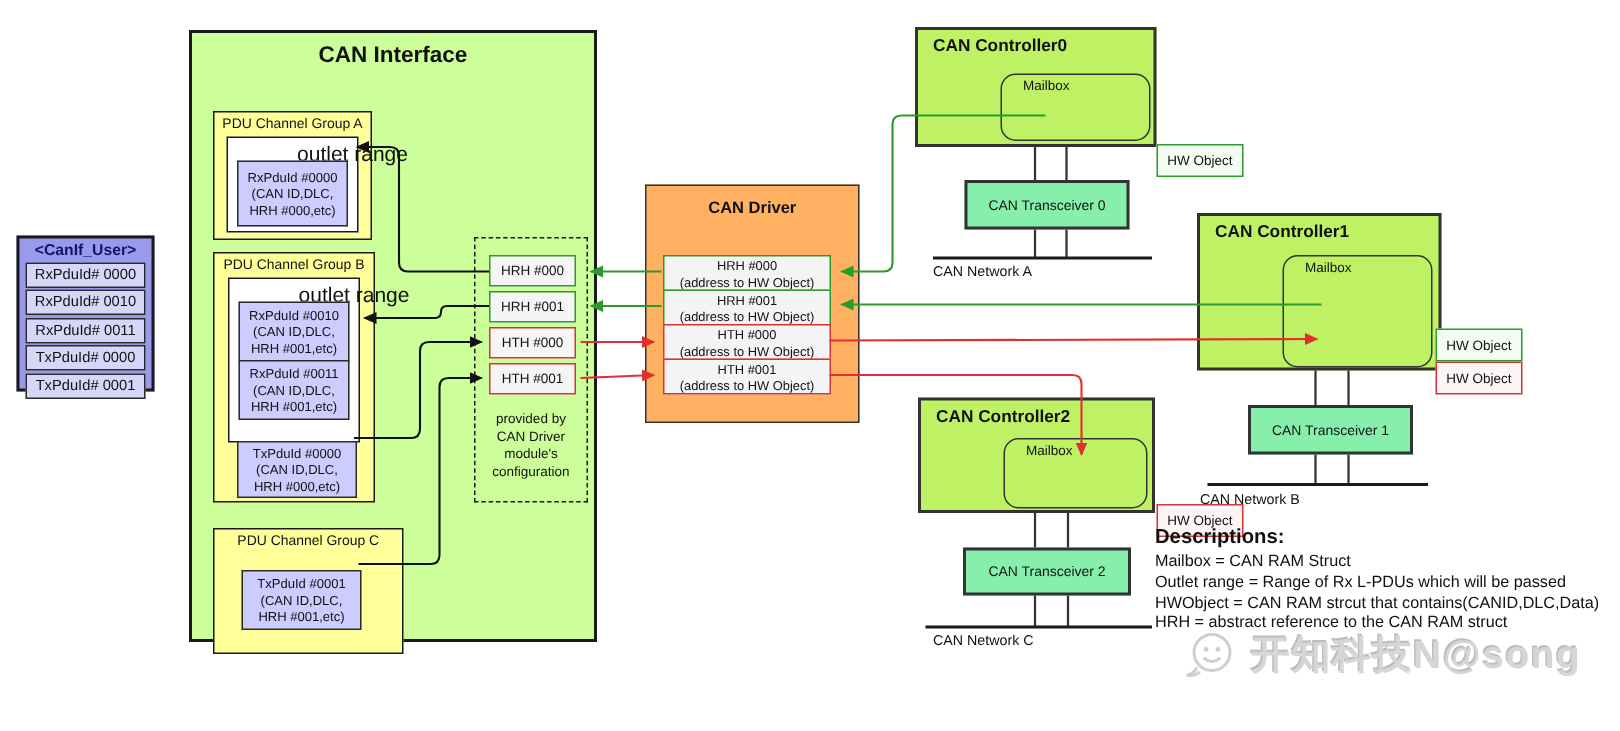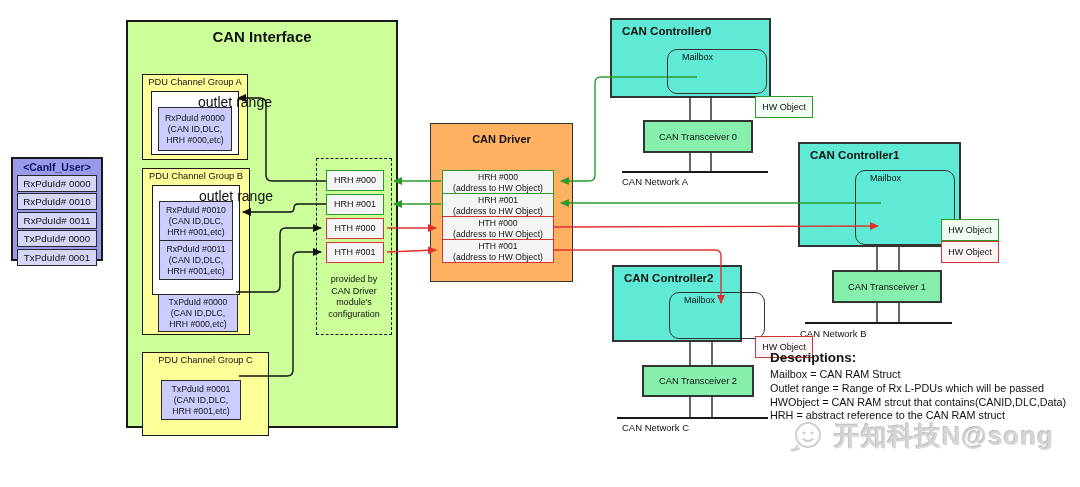--- a/index.html
+++ b/index.html
@@ -45,35 +45,35 @@
   
   .driver{left:430px;top:123px;width:143px;height:159px;background:#ffb061;border:1.5px solid #333;box-sizing:border-box;}
   .drv-title{left:0;top:9px;width:100%;font-size:11px;font-weight:bold;text-align:center;}
   .drv-row{left:11px;width:112px;height:24px;background:#f4f4f4;box-sizing:border-box;text-align:center;font-size:8.6px;line-height:10.5px;padding-top:1px;}
   .drv-row.grn{border:1px solid #2b9a2b;}
   .drv-row.red{border:1px solid #d43434;}
   .dr0{top:46px;} .dr1{top:69px;} .dr2{top:92px;} .dr3{top:115px;}
   .drv-row span{display:block;}
 
   
-  .controller{background:#5eead4;border:2px solid #333;box-sizing:border-box;}
+  .controller{background:#bef264;border:2px solid #333;box-sizing:border-box;}
   .ctl-title{left:10px;top:5px;font-size:11.5px;font-weight:bold;}
   .mailbox{border:1.5px solid #333;border-radius:10px;box-sizing:border-box;padding-left:16px;}
   .mb-label{left:14px;top:2px;font-size:9px;}
-  .hw{width:58px;height:22px;line-height:20px;font-size:9px;text-align:center;box-sizing:border-box;}
+  .hw{width:58px;height:22px;line-height:20px;font-size:9px;text-align:center;box-sizing:border-box;margin-left:16px;}
   .hw.grn{background:#f3fcf3;border:1px solid #2b9a2b;}
   .hw.red{background:#fdf5f5;border:1px solid #d43434;}
   .ctl0{left:610px;top:18px;width:161px;height:80px;}
   .mb0{left:55px;top:29px;width:100px;height:45px;}
   .hw0{left:87px;top:46px;}
   .ctl1{left:798px;top:142px;width:163px;height:105px;}
   .mb1{left:55px;top:26px;width:100px;height:75px;}
   .hw1a{left:85px;top:48px;}
   .hw1b{left:85px;top:70px;}
-  .ctl2{left:612px;top:265px;width:130px;height:77px;}
+  .ctl2{left:612px;top:265px;width:158px;height:77px;}
   .mb2{left:55px;top:25px;width:96px;height:47px;}
   .hw2{left:85px;top:43px;}
 
   
   .transceiver{background:#86efac;border:2px solid #333;box-sizing:border-box;font-size:9.3px;
       display:flex;align-items:center;justify-content:center;}
   .t0{left:643px;top:120px;width:110px;height:33px;}
   .t1{left:832px;top:270px;width:110px;height:33px;}
   .t2{left:642px;top:365px;width:112px;height:32px;}
 

